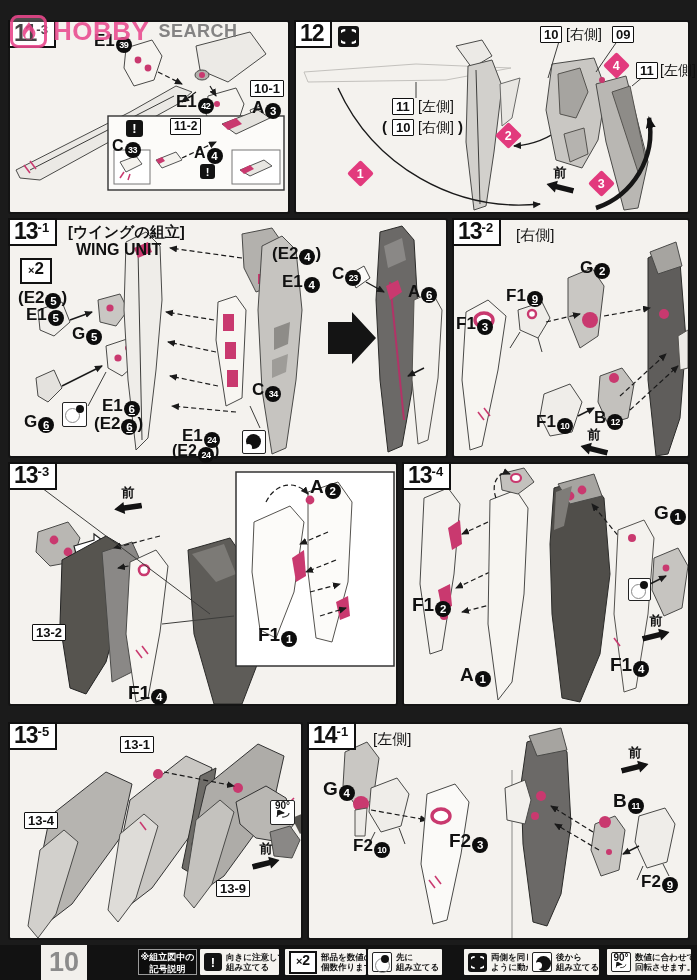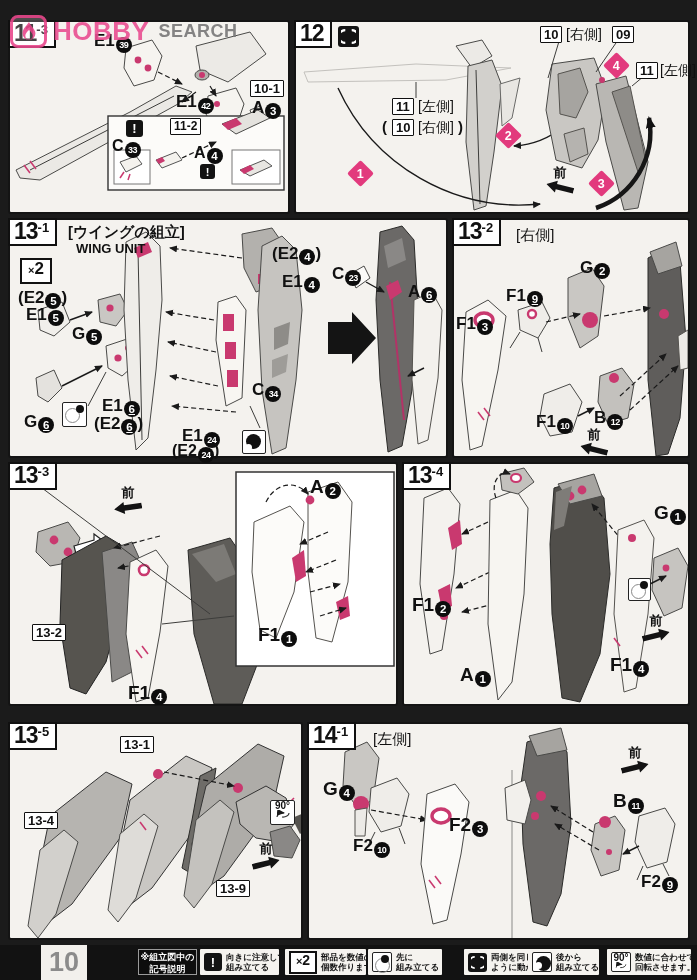--- a/index.html
+++ b/index.html
@@ -7,21 +7,21 @@
        font-family:"Liberation Sans","DejaVu Sans",sans-serif;color:#111;}
   .panel{position:absolute;background:#f4f2ee;border:2px solid #141414;border-radius:3px;box-sizing:border-box;}
   .art{position:absolute;left:0;top:0;width:100%;height:100%;}
   
   .hdr{position:absolute;top:-2px;left:-2px;background:#fff;border:2.5px solid #101010;
        padding:0 6px 1px 4px;display:flex;align-items:flex-start;z-index:5;}
   .hdr .hm{font-size:23px;font-weight:bold;line-height:23px;letter-spacing:-1px;}
   .hdr .hs{font-size:13px;font-weight:bold;line-height:15px;margin-top:0;}
   .side{position:absolute;font-size:14px;font-weight:normal;z-index:5;white-space:nowrap;}
   .sub{position:absolute;font-size:14px;font-weight:bold;z-index:5;white-space:nowrap;}
-  .sub-en{font-size:13px;letter-spacing:0;}
+  .sub-en{font-size:16px;letter-spacing:0;}
   
   .plabel{position:absolute;font-size:17px;font-weight:bold;z-index:6;white-space:nowrap;}
   .cn{display:inline-flex;align-items:center;justify-content:center;width:16px;height:16px;border-radius:50%;
       background:#0d0d0d;color:#fff;font-size:11.5px;font-weight:bold;margin:0 0 0 1px;vertical-align:-2px;}
   .cn.two{font-size:9px;letter-spacing:-0.5px;}
   .cn.ul{text-decoration:underline;}
   
   .co{position:absolute;background:#fff;border:1.5px solid #101010;font-weight:bold;font-size:13px;
       padding:0 3px;line-height:15px;z-index:6;white-space:nowrap;border-radius:1px;}
   .paren{position:absolute;font-size:15px;font-weight:bold;z-index:6;}
@@ -453,21 +453,21 @@
     <path class="da" d="M290,126 L246,100"></path>
     <path class="sa" d="M330,122 L314,130"></path>
   </svg>
   <div class="hdr">
       <span class="hm">14</span>
       <span class="hs">-1</span>
     </div>
   <div class="side" style="left:64px;top:6px;font-size:15px">[左側]</div>
   <div class="plabel" style="left:14px;top:54px;font-size:19px"><span>G</span><span class="cn">4</span></div>
   <div class="plabel" style="left:44px;top:112px"><span>F2</span><span class="cn two">10</span></div>
-  <div class="plabel" style="left:140px;top:90px;font-size:19px"><span>F2</span><span class="cn">3</span></div>
+  <div class="plabel" style="left:140px;top:106px;font-size:19px"><span>F2</span><span class="cn">3</span></div>
   <div class="plabel" style="left:304px;top:66px;font-size:19px"><span>B</span><span class="cn two">11</span></div>
   <div class="plabel" style="left:332px;top:148px"><span>F2</span><span class="cn ul">9</span></div>
   <div class="front" style="left:312px;top:22px"><span>前</span><svg width="28" height="13" viewBox="0 0 30 13" style="transform:scaleX(-1) rotate(14deg)">
         <polygon points="0,6.5 11,0 11,3.5 30,3.5 30,9.5 11,9.5 11,13"></polygon>
       </svg></div>
 </div>
 
 <div class="footer">
   <div class="pageno">10</div>
   <div class="ltitle"><span>※組立図中の</span><br><span>記号説明</span></div>

